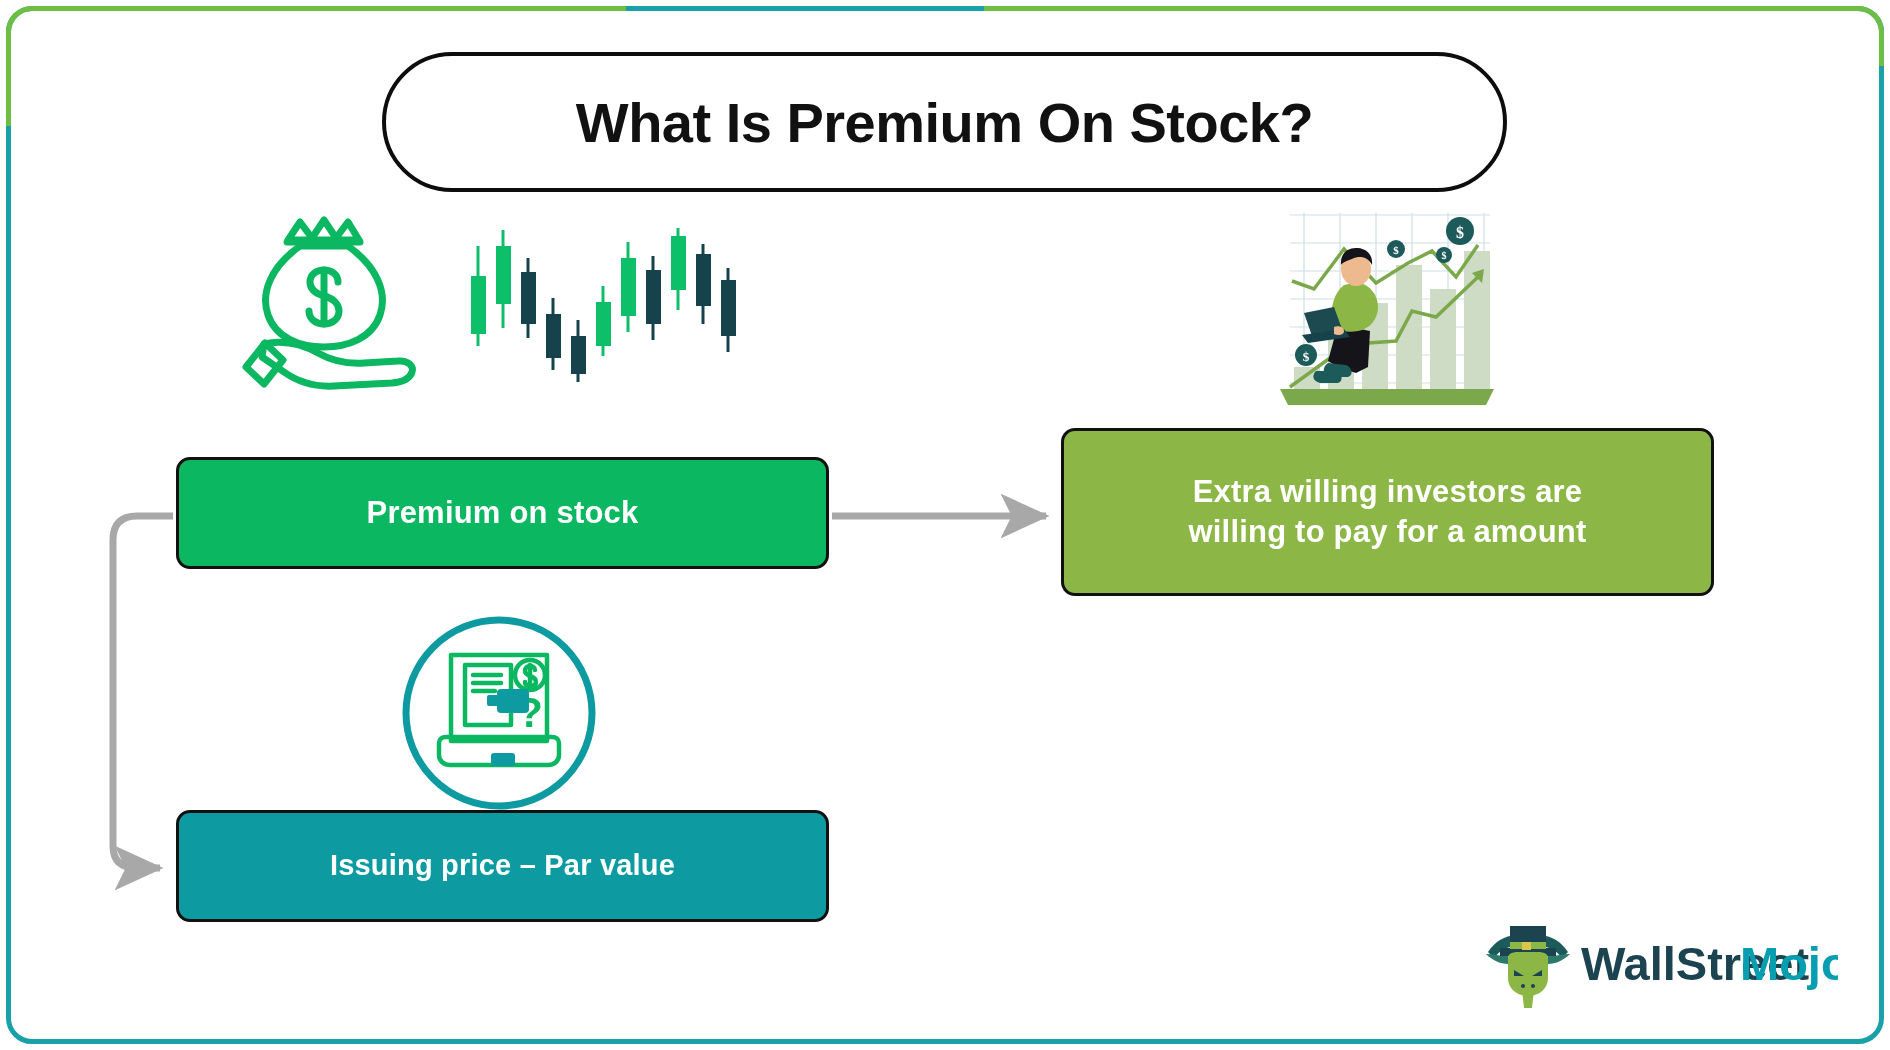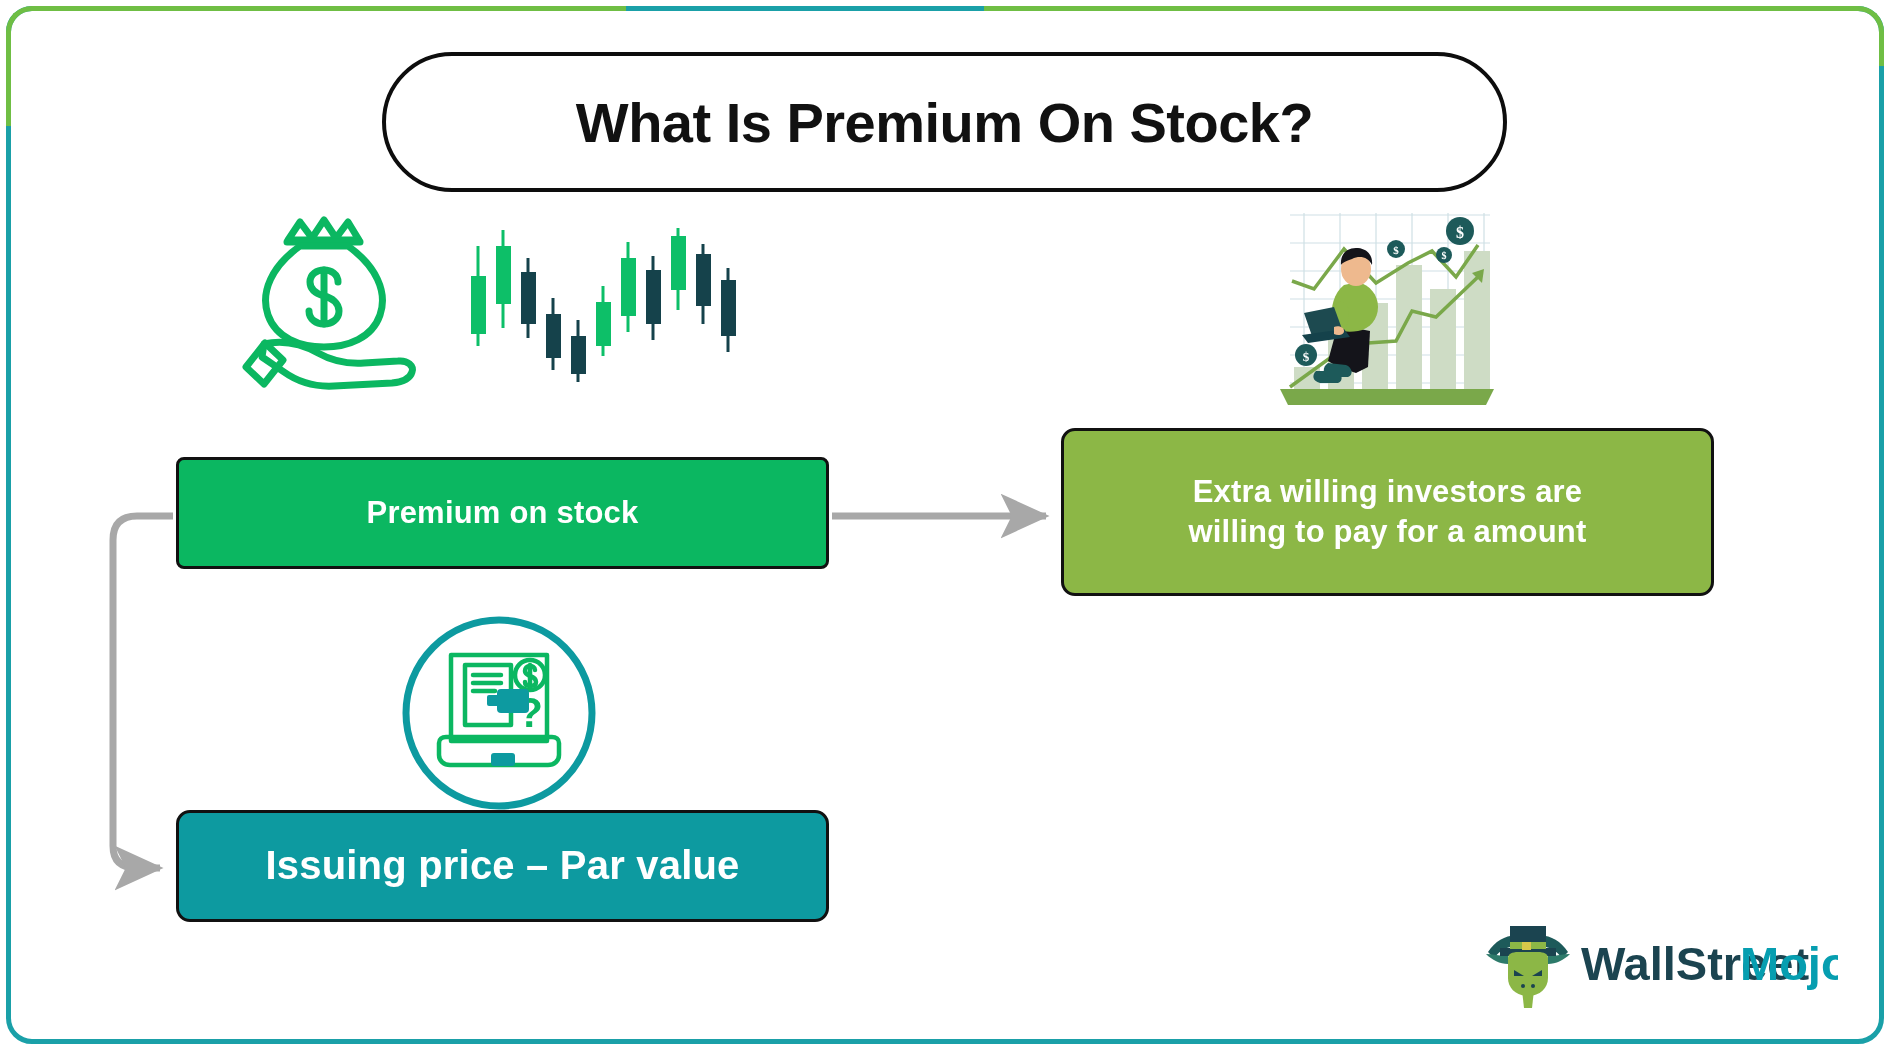--- a/index.html
+++ b/index.html
@@ -64,34 +64,33 @@
     font-weight:bold;
     line-height:1.28;
     padding:8px 22px;
   }
   .box-premium {
     left:176px; top:457px;
     width:653px; height:112px;
     background:#0bb761;
     font-size:31px;
     letter-spacing:0.2px;
-    border-radius:8px;
   }
   .box-extra {
     left:1061px; top:428px;
     width:653px; height:168px;
     background:#8cb746;
     font-size:31px;
     letter-spacing:0.2px;
   }
   .box-issuing {
     left:176px; top:810px;
     width:653px; height:112px;
     background:#0d9aa0;
-    font-size:40px;
+    font-size:29px;
     letter-spacing:0.2px;
   }
 
   
   .connectors {
     position:absolute; left:0; top:0;
     width:1890px; height:1050px;
     pointer-events:none;
   }
 

